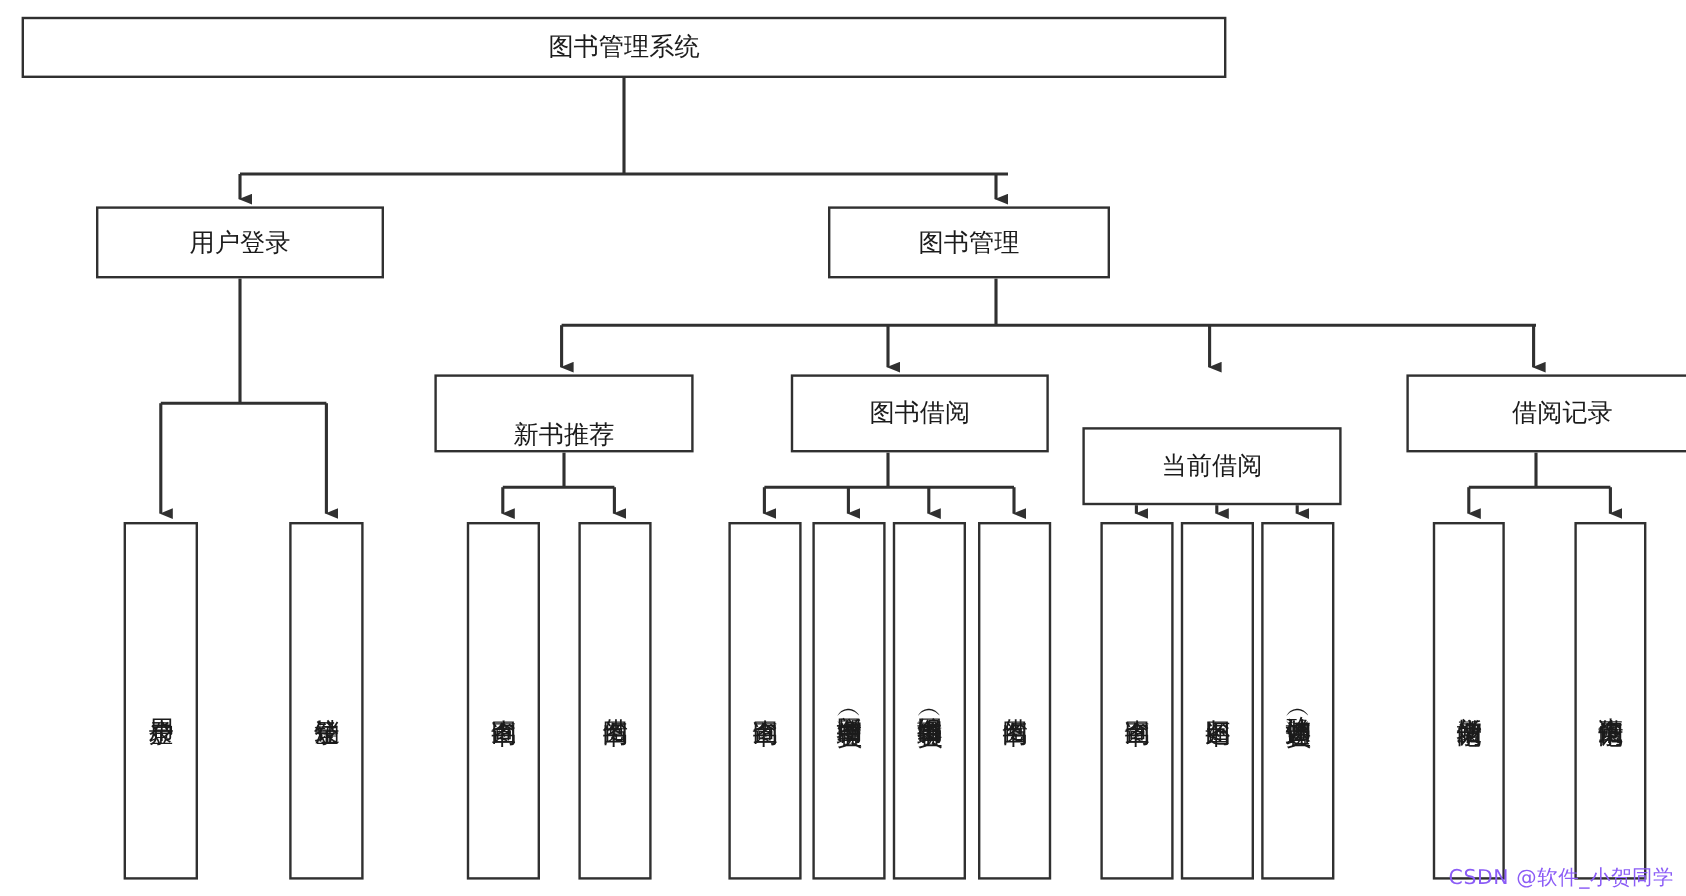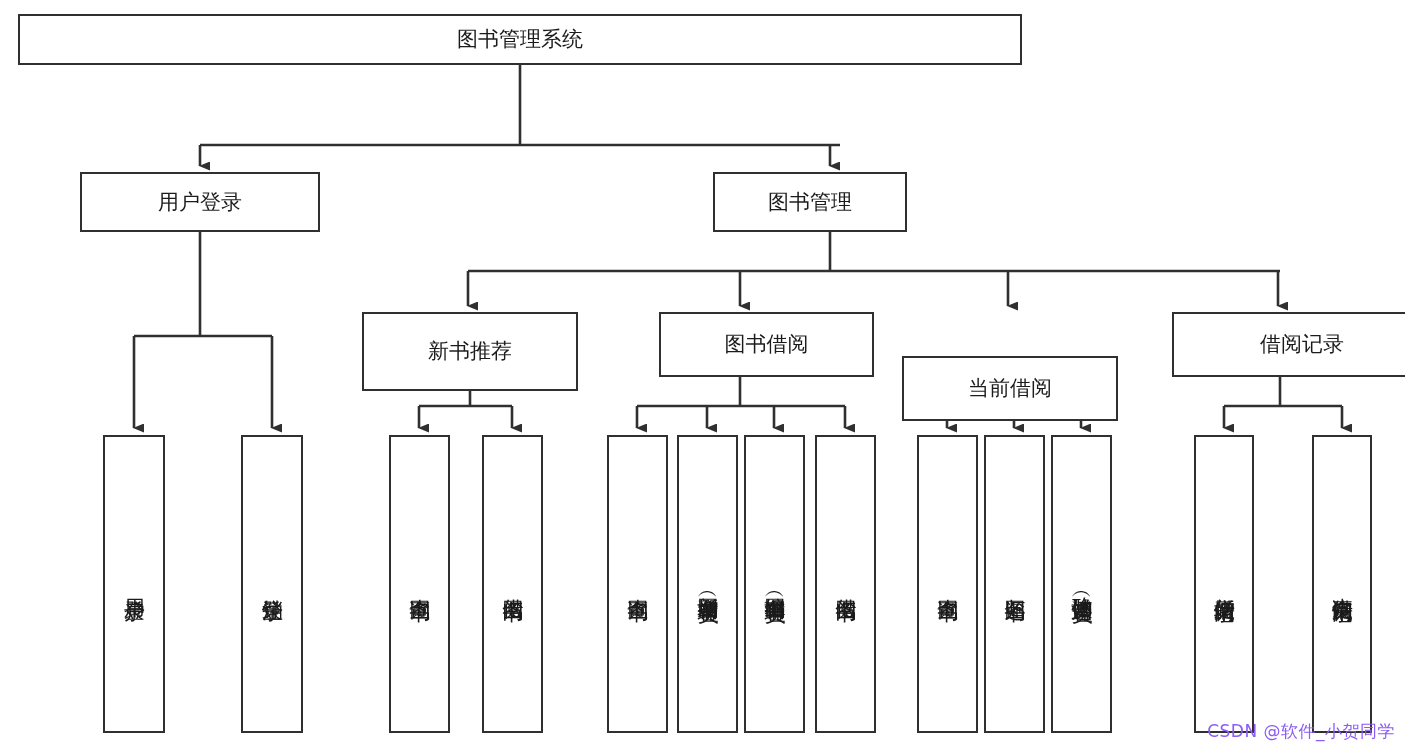--- a/index.html
+++ b/index.html
@@ -120,25 +120,25 @@
     </g>
   </svg>
 
   <div class="node root" style="left:18px; top:14px; width:1004px; height:51px;">
     <span class="lbl">图书管理系统</span>
   </div>
 
   <div class="node h" style="left:80px; top:172px; width:240px; height:60px;">
     <span class="lbl">用户登录</span>
   </div>
-  <div class="node h" style="left:713px; top:172px; width:194px; height:60px;">
+  <div class="node h" style="left:690px; top:172px; width:235px; height:60px;">
     <span class="lbl">图书管理</span>
   </div>
 
-  <div class="node h" style="left:362px; top:312px; width:216px; height:79px;">
+  <div class="node h" style="left:362px; top:312px; width:216px; height:65px;align-items:flex-end;">
     <span class="lbl">新书推荐</span>
   </div>
   <div class="node h" style="left:659px; top:312px; width:215px; height:65px;">
     <span class="lbl">图书借阅</span>
   </div>
   <div class="node h" style="left:902px; top:312px; width:216px; height:65px;margin-top:44px;">
     <span class="lbl">当前借阅</span>
   </div>
   <div class="node h" style="left:1172px; top:312px; width:260px; height:65px;">
     <span class="lbl">借阅记录</span>

